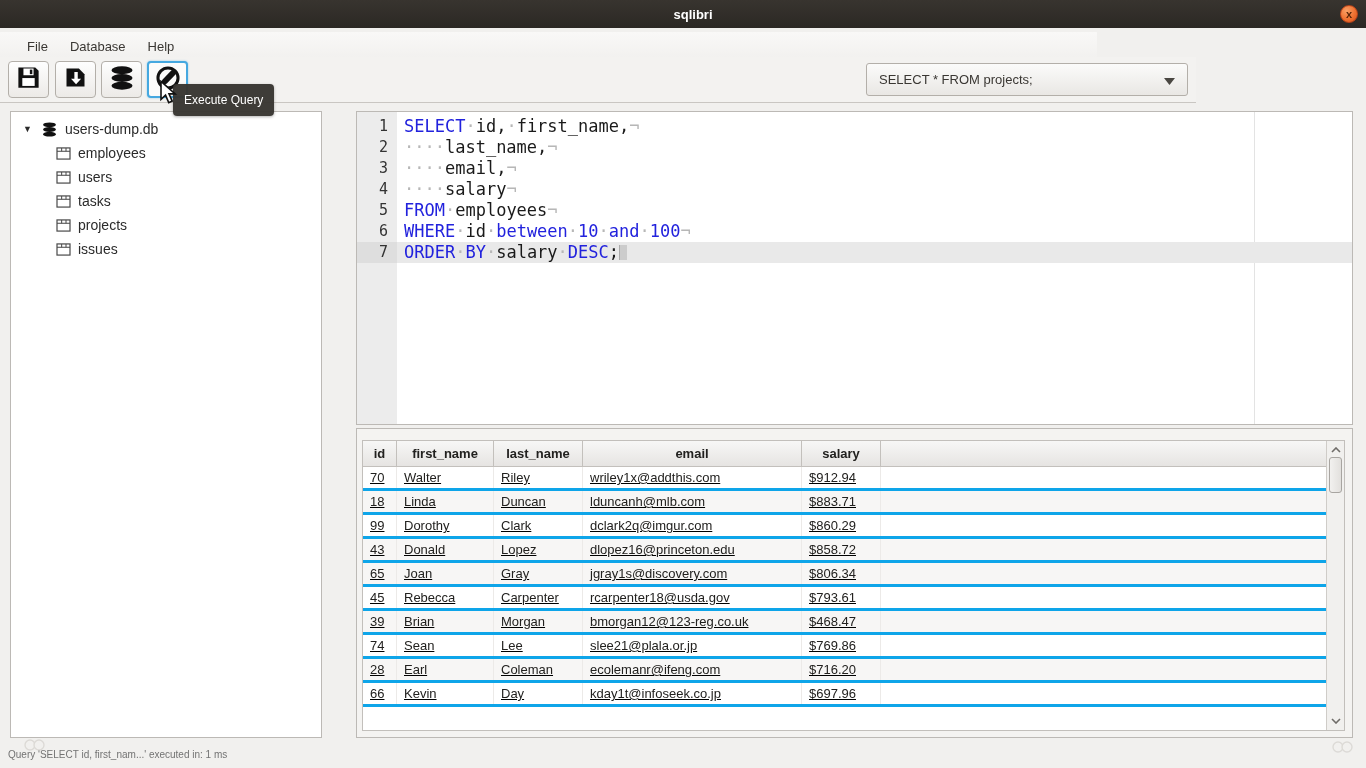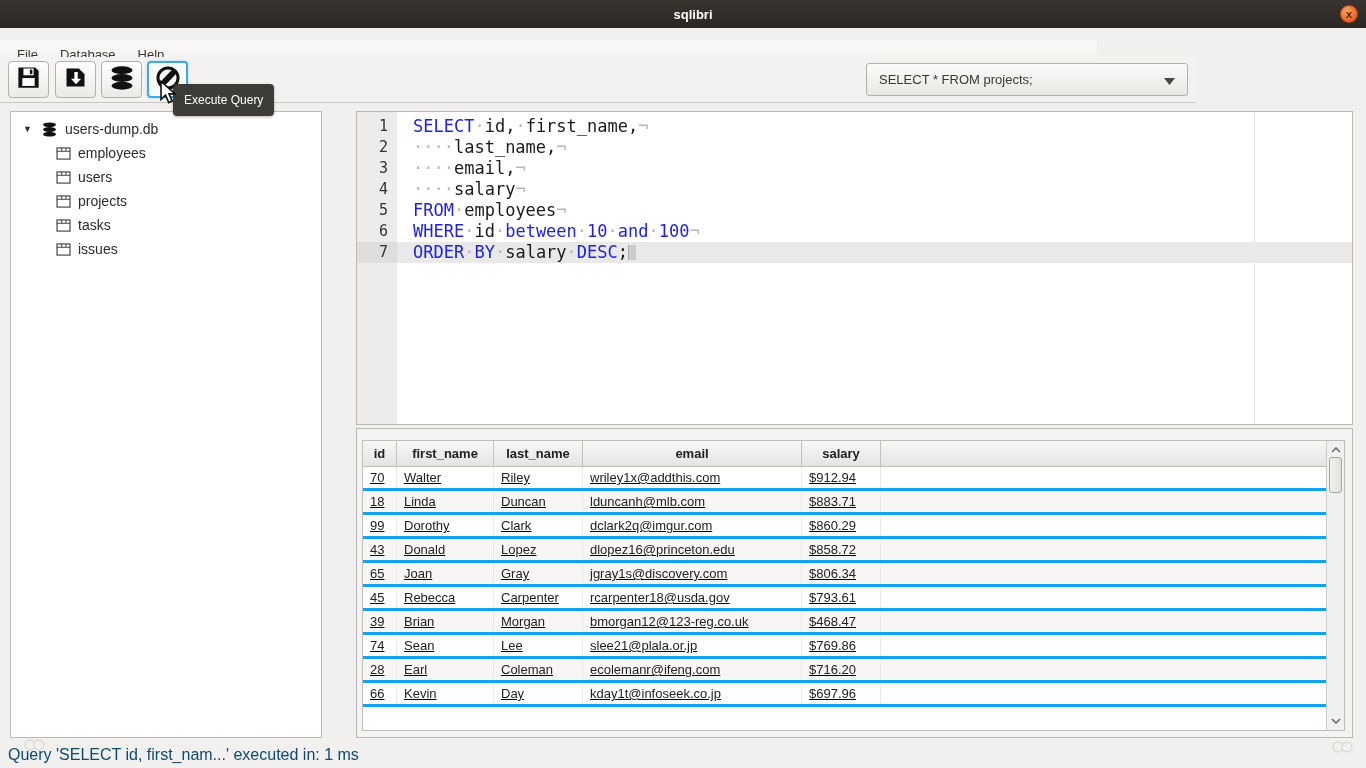--- a/index.html
+++ b/index.html
@@ -9,22 +9,22 @@
   
   .titlebar { position:absolute; left:0; top:0; width:1366px; height:28px;
     background:linear-gradient(#38342f,#2b2824); display:flex; align-items:center; justify-content:center; }
   .titlebar .title { color:#ffffff; font-size:13px; font-weight:bold;margin-left:20px; }
   .close-btn { position:absolute; right:8px; top:5px; width:18px; height:18px; border-radius:50%;
     background:radial-gradient(circle at 35% 30%, #f9a066, #ef7130 55%, #d8511a);
     border:1px solid #b8431a; display:flex; align-items:center; justify-content:center;
     color:rgba(70,25,0,.9); font-size:11px; font-weight:bold; line-height:1; cursor:default; }
 
   
-  .menubar { position:absolute; left:0; top:40px; width:1097px; height:29px;
-    background:linear-gradient(#f9f8f7,#f1f0ee); display:flex; align-items:center; padding-left:6px; }
+  .menubar { position:absolute; left:0; top:32px; width:1097px; height:29px;
+    background:linear-gradient(#f9f8f7,#f1f0ee); display:flex; align-items:center; padding-left:16px; }
   .menu-item { font-size:13px; color:#3a3733; padding:5px 11px; }
 
   
   .toolbar { position:absolute; left:0; top:57px; width:1196px; height:46px;
     background:#f3f2f0; border-bottom:1px solid #c9c6c2; }
   .tool-btn { position:absolute; top:4px; width:41px; height:37px; border:1px solid #b3afa9; border-radius:4px;
     background:linear-gradient(#fefefe,#eceae7); display:flex; align-items:center; justify-content:center; }
   .tool-btn.focused { border:2px solid #45a8e0; box-shadow:0 0 2px rgba(70,170,225,.6); background:#fbfbfa; }
   .combo { position:absolute; right:8px; top:6px; width:322px; height:33px; border:1px solid #b3afa9; border-radius:3px;
     background:linear-gradient(#fbfbfa,#e9e7e4); display:flex; align-items:center; padding:0 12px; }
@@ -51,21 +51,21 @@
   .tree-icon { margin-right:7px; display:flex; }
 
   
   .gutter-bg { position:absolute; left:0; top:0; width:40px; height:100%; background:#ececec; }
   .margin-line { position:absolute; left:897px; top:0; width:1px; height:100%; background:#e3e3e3; }
   .code-lines { position:absolute; left:0; top:4px; width:100%; }
   .code-row { display:flex; height:21px; line-height:21px;
     font-family:"DejaVu Sans Mono", monospace; font-size:17px; white-space:pre; }
   .code-row .lnum { width:40px; padding-right:9px; text-align:right; font-size:15px; color:#333;
     flex:0 0 40px; }
-  .code-row .ltext { padding-left:16px; flex:1; }
+  .code-row .ltext { padding-left:7px; flex:1; }
   .code-row.current .ltext { background:#e9e9e9; }
   .code-row.current .lnum { background:#dedede; }
   .tok-kw  { color:#2222dd; }
   .tok-num { color:#2222dd; }
   .tok-tx  { color:#1a1a1a; }
   .tok-ws  { color:#b7b7b7; }
   .tok-eol { color:#b7b7b7; }
   .text-cursor { display:inline-block; width:8px; height:15px; background:#cccccc;
     vertical-align:-2px; border-left:1px solid #a9a9a9; }
 
@@ -86,21 +86,21 @@
   
   .vscroll { position:absolute; right:0; top:0; bottom:0; width:18px; background:#f1f0ee; border-left:1px solid #cfccc8; }
   .vs-arrow { position:absolute; left:0; width:18px; height:14px; display:flex; align-items:center; justify-content:center; }
   .vs-arrow.up{ top:2px; } .vs-arrow.down{ bottom:2px; }
   .vs-thumb { position:absolute; left:2px; top:16px; width:13px; height:36px; border:1px solid #a8a5a1;
     border-radius:3px; background:linear-gradient(90deg,#f2f1ef,#e2e0dd); }
 
   
   .statusbar { position:absolute; left:0; top:741px; width:1366px; height:27px; background:#f1f0ee;
     display:flex; align-items:center; padding-left:8px; }
-  .statusbar .status-text { font-size:16px; color:#0c4a6e; }
+  .statusbar .status-text { font-size:10px; color:#737373; }
   .grip { position:absolute; opacity:.75; }
   .grip.left { left:22px; top:738px; }
   .grip.right { left:1330px; top:740px; }
 </style>
 </head>
 <body>
 
 <div class="titlebar">
   <span class="title">sqlibri</span>
   <span class="close-btn">x</span>
@@ -204,32 +204,32 @@
       </div>
       <div class="tree-row table">
         <span class="tree-icon">
           <svg width="15" height="13" viewBox="0 0 16 14">
             <rect x="1" y="1" width="14" height="12" fill="none" stroke="#4a4a4a" stroke-width="1.3"></rect>
             <line x1="1" y1="4.6" x2="15" y2="4.6" stroke="#4a4a4a" stroke-width="1.1"></line>
             <line x1="6" y1="1" x2="6" y2="4.6" stroke="#4a4a4a" stroke-width="1.1"></line>
             <line x1="10.7" y1="1" x2="10.7" y2="4.6" stroke="#4a4a4a" stroke-width="1.1"></line>
           </svg>
         </span>
+        <span>tasks</span>
+      </div>
+      <div class="tree-row table">
+        <span class="tree-icon">
+          <svg width="15" height="13" viewBox="0 0 16 14">
+            <rect x="1" y="1" width="14" height="12" fill="none" stroke="#4a4a4a" stroke-width="1.3"></rect>
+            <line x1="1" y1="4.6" x2="15" y2="4.6" stroke="#4a4a4a" stroke-width="1.1"></line>
+            <line x1="6" y1="1" x2="6" y2="4.6" stroke="#4a4a4a" stroke-width="1.1"></line>
+            <line x1="10.7" y1="1" x2="10.7" y2="4.6" stroke="#4a4a4a" stroke-width="1.1"></line>
+          </svg>
+        </span>
         <span>projects</span>
-      </div>
-      <div class="tree-row table">
-        <span class="tree-icon">
-          <svg width="15" height="13" viewBox="0 0 16 14">
-            <rect x="1" y="1" width="14" height="12" fill="none" stroke="#4a4a4a" stroke-width="1.3"></rect>
-            <line x1="1" y1="4.6" x2="15" y2="4.6" stroke="#4a4a4a" stroke-width="1.1"></line>
-            <line x1="6" y1="1" x2="6" y2="4.6" stroke="#4a4a4a" stroke-width="1.1"></line>
-            <line x1="10.7" y1="1" x2="10.7" y2="4.6" stroke="#4a4a4a" stroke-width="1.1"></line>
-          </svg>
-        </span>
-        <span>tasks</span>
       </div>
       <div class="tree-row table">
         <span class="tree-icon">
           <svg width="15" height="13" viewBox="0 0 16 14">
             <rect x="1" y="1" width="14" height="12" fill="none" stroke="#4a4a4a" stroke-width="1.3"></rect>
             <line x1="1" y1="4.6" x2="15" y2="4.6" stroke="#4a4a4a" stroke-width="1.1"></line>
             <line x1="6" y1="1" x2="6" y2="4.6" stroke="#4a4a4a" stroke-width="1.1"></line>
             <line x1="10.7" y1="1" x2="10.7" y2="4.6" stroke="#4a4a4a" stroke-width="1.1"></line>
           </svg>
         </span>

